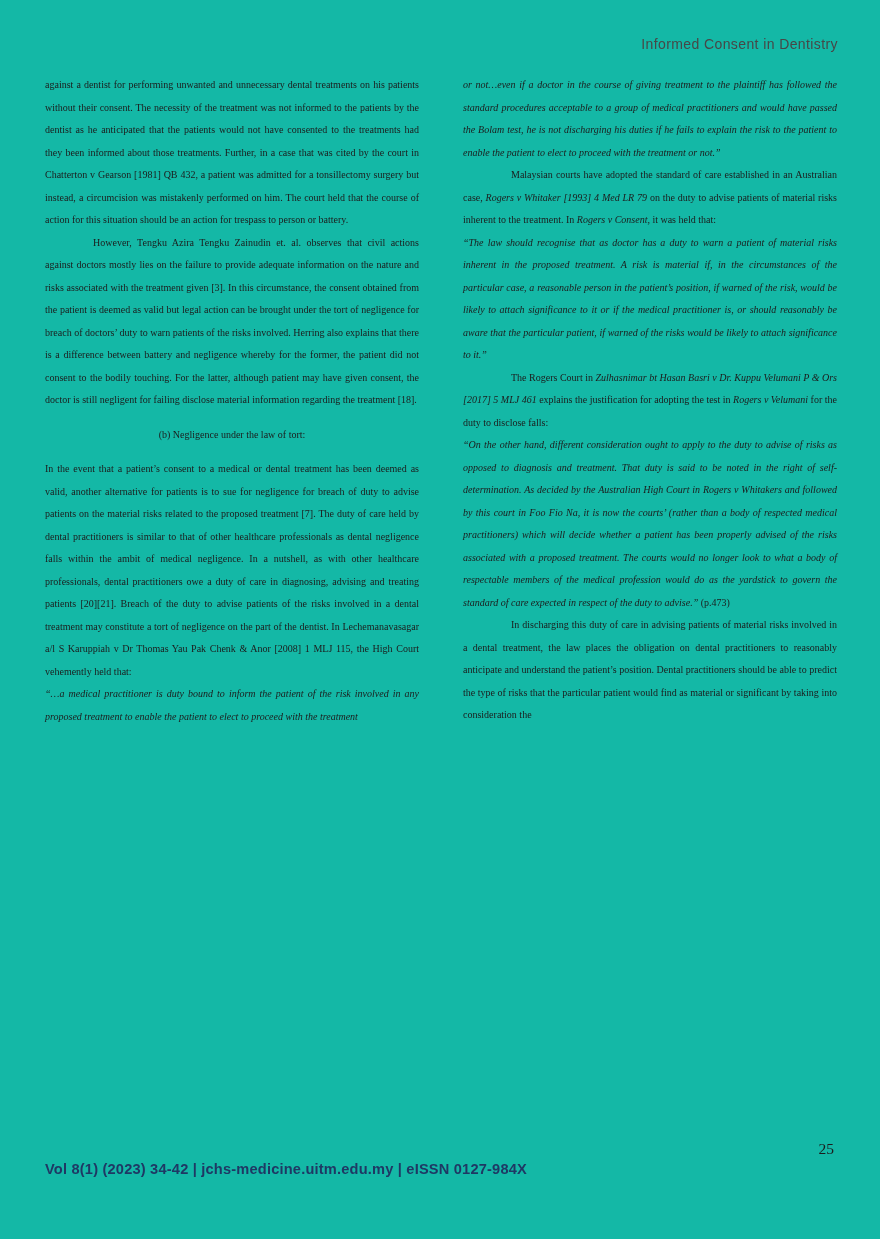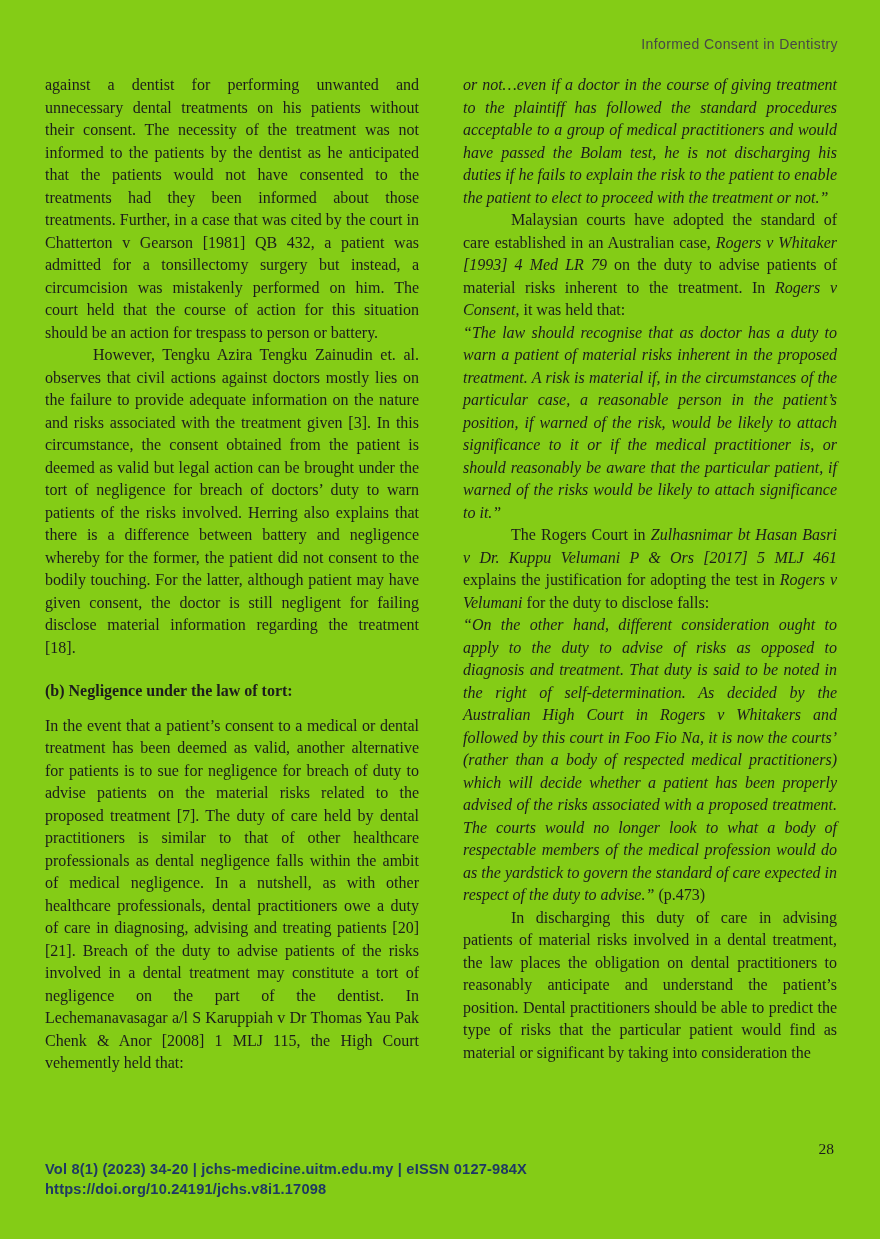--- a/index.html
+++ b/index.html
@@ -1,21 +1,21 @@
 <!DOCTYPE html>
 <html style="--footer-navy: #1f3864; --header-gray: #474747;"><head>
 <meta charset="utf-8">
 <style>
   html, body { margin: 0; padding: 0; background: #e8e8e8; }
   .page {
     position: relative;
     width: 880px;
     height: 1239px;
     margin: 0 auto;
-    background: #84cc16;
+    background: #14b8a6;
     overflow: hidden;
     font-family: "Liberation Serif", "DejaVu Serif", serif;
     color: #1c1c1c;
   }
   .running-head {
     position: absolute;
     top: 36px;
     right: 42px;
     font-family: "Liberation Sans", "DejaVu Sans", sans-serif;
     font-size: 14px;
@@ -25,27 +25,27 @@
   .columns {
     position: absolute;
     top: 74px;
     left: 45px;
     width: 792px;
     display: flex;
     gap: 44px;
   }
   .col {
     width: 374px;
-    font-size: 16px;
+    font-size: 10px;
     line-height: 22.5px;
     text-align: justify;
   }
   .para { margin: 0; }
   .para.indent { text-indent: 48px; }
-  .para.heading { font-style: italic; margin: 21px 0 12px 0; text-align: left; font-weight: bold; }
+  .para.heading { font-style: italic; margin: 12px 0 12px 0; text-align: center; }
   .para.quote { font-style: italic; }
   .it { font-style: italic; }
   .up { font-style: normal; }
   .page-number {
     position: absolute;
     top: 1140px;
     right: 46px;
     font-size: 15.5px;
     color: #1c1c1c;
   }
@@ -67,31 +67,31 @@
 <div class="page">
 
   <div class="running-head">Informed Consent in Dentistry</div>
 
   <div class="columns">
     <div class="col">
         <p class="para body"><span class="up">against a dentist for performing unwanted and unnecessary dental treatments on his patients without their consent. The necessity of the treatment was not informed to the patients by the dentist as he anticipated that the patients would not have consented to the treatments had they been informed about those treatments. Further, in a case that was cited by the court in Chatterton v Gearson [1981] QB 432, a patient was admitted for a tonsillectomy surgery but instead, a circumcision was mistakenly performed on him. The court held that the course of action for this situation should be an action for trespass to person or battery.</span></p>
         <p class="para body indent"><span class="up">However, Tengku Azira Tengku Zainudin et. al. observes that civil actions against doctors mostly lies on the failure to provide adequate information on the nature and risks associated with the treatment given [3]. In this circumstance, the consent obtained from the patient is deemed as valid but legal action can be brought under the tort of negligence for breach of doctors’ duty to warn patients of the risks involved. Herring also explains that there is a difference between battery and negligence whereby for the former, the patient did not consent to the bodily touching. For the latter, although patient may have given consent, the doctor is still negligent for failing disclose material information regarding the treatment [18].</span></p>
         <p class="para heading"><span class="up">(b) Negligence under the law of tort:</span></p>
         <p class="para body"><span class="up">In the event that a patient’s consent to a medical or dental treatment has been deemed as valid, another alternative for patients is to sue for negligence for breach of duty to advise patients on the material risks related to the proposed treatment [7]. The duty of care held by dental practitioners is similar to that of other healthcare professionals as dental negligence falls within the ambit of medical negligence. In a nutshell, as with other healthcare professionals, dental practitioners owe a duty of care in diagnosing, advising and treating patients [20][21]. Breach of the duty to advise patients of the risks involved in a dental treatment may constitute a tort of negligence on the part of the dentist. In Lechemanavasagar a/l S Karuppiah v Dr Thomas Yau Pak Chenk &amp; Anor [2008] 1 MLJ 115, the High Court vehemently held that:</span></p>
+        <p class="para quote"><span class="it">“…a medical practitioner is duty bound to inform the patient of the risk involved in any proposed treatment to enable the patient to elect to proceed with the treatment</span></p>
       </div>
     <div class="col">
         <p class="para quote"><span class="it">or not…even if a doctor in the course of giving treatment to the plaintiff has followed the standard procedures acceptable to a group of medical practitioners and would have passed the Bolam test, he is not discharging his duties if he fails to explain the risk to the patient to enable the patient to elect to proceed with the treatment or not.”</span></p>
         <p class="para body indent"><span class="up">Malaysian courts have adopted the standard of care established in an Australian case, </span><span class="it">Rogers v Whitaker [1993] 4 Med LR 79</span><span class="up"> on the duty to advise patients of material risks inherent to the treatment. In </span><span class="it">Rogers v Consent</span><span class="up">, it was held that:</span></p>
         <p class="para quote"><span class="it">“The law should recognise that as doctor has a duty to warn a patient of material risks inherent in the proposed treatment. A risk is material if, in the circumstances of the particular case, a reasonable person in the patient’s position, if warned of the risk, would be likely to attach significance to it or if the medical practitioner is, or should reasonably be aware that the particular patient, if warned of the risks would be likely to attach significance to it.”</span></p>
         <p class="para body indent"><span class="up">The Rogers Court in </span><span class="it">Zulhasnimar bt Hasan Basri v Dr. Kuppu Velumani P &amp; Ors [2017] 5 MLJ 461</span><span class="up"> explains the justification for adopting the test in </span><span class="it">Rogers v Velumani</span><span class="up"> for the duty to disclose falls:</span></p>
         <p class="para quote"><span class="it">“On the other hand, different consideration ought to apply to the duty to advise of risks as opposed to diagnosis and treatment. That duty is said to be noted in the right of self-determination. As decided by the Australian High Court in Rogers v Whitakers and followed by this court in Foo Fio Na, it is now the courts’ (rather than a body of respected medical practitioners) which will decide whether a patient has been properly advised of the risks associated with a proposed treatment. The courts would no longer look to what a body of respectable members of the medical profession would do as the yardstick to govern the standard of care expected in respect of the duty to advise.”</span><span class="up"> (p.473)</span></p>
         <p class="para body indent"><span class="up">In discharging this duty of care in advising patients of material risks involved in a dental treatment, the law places the obligation on dental practitioners to reasonably anticipate and understand the patient’s position. Dental practitioners should be able to predict the type of risks that the particular patient would find as material or significant by taking into consideration the</span></p>
       </div>
   </div>
 
-  <div class="page-number">28</div>
+  <div class="page-number">25</div>
 
   <div class="footer">
-    <div>Vol 8(1) (2023) 34-20 | jchs-medicine.uitm.edu.my | eISSN 0127-984X</div>
-    <div>https://doi.org/10.24191/jchs.v8i1.17098</div>
+    <div>Vol 8(1) (2023) 34-42 | jchs-medicine.uitm.edu.my | eISSN 0127-984X</div>
   </div>
 
 </div>
 
 </body></html>

